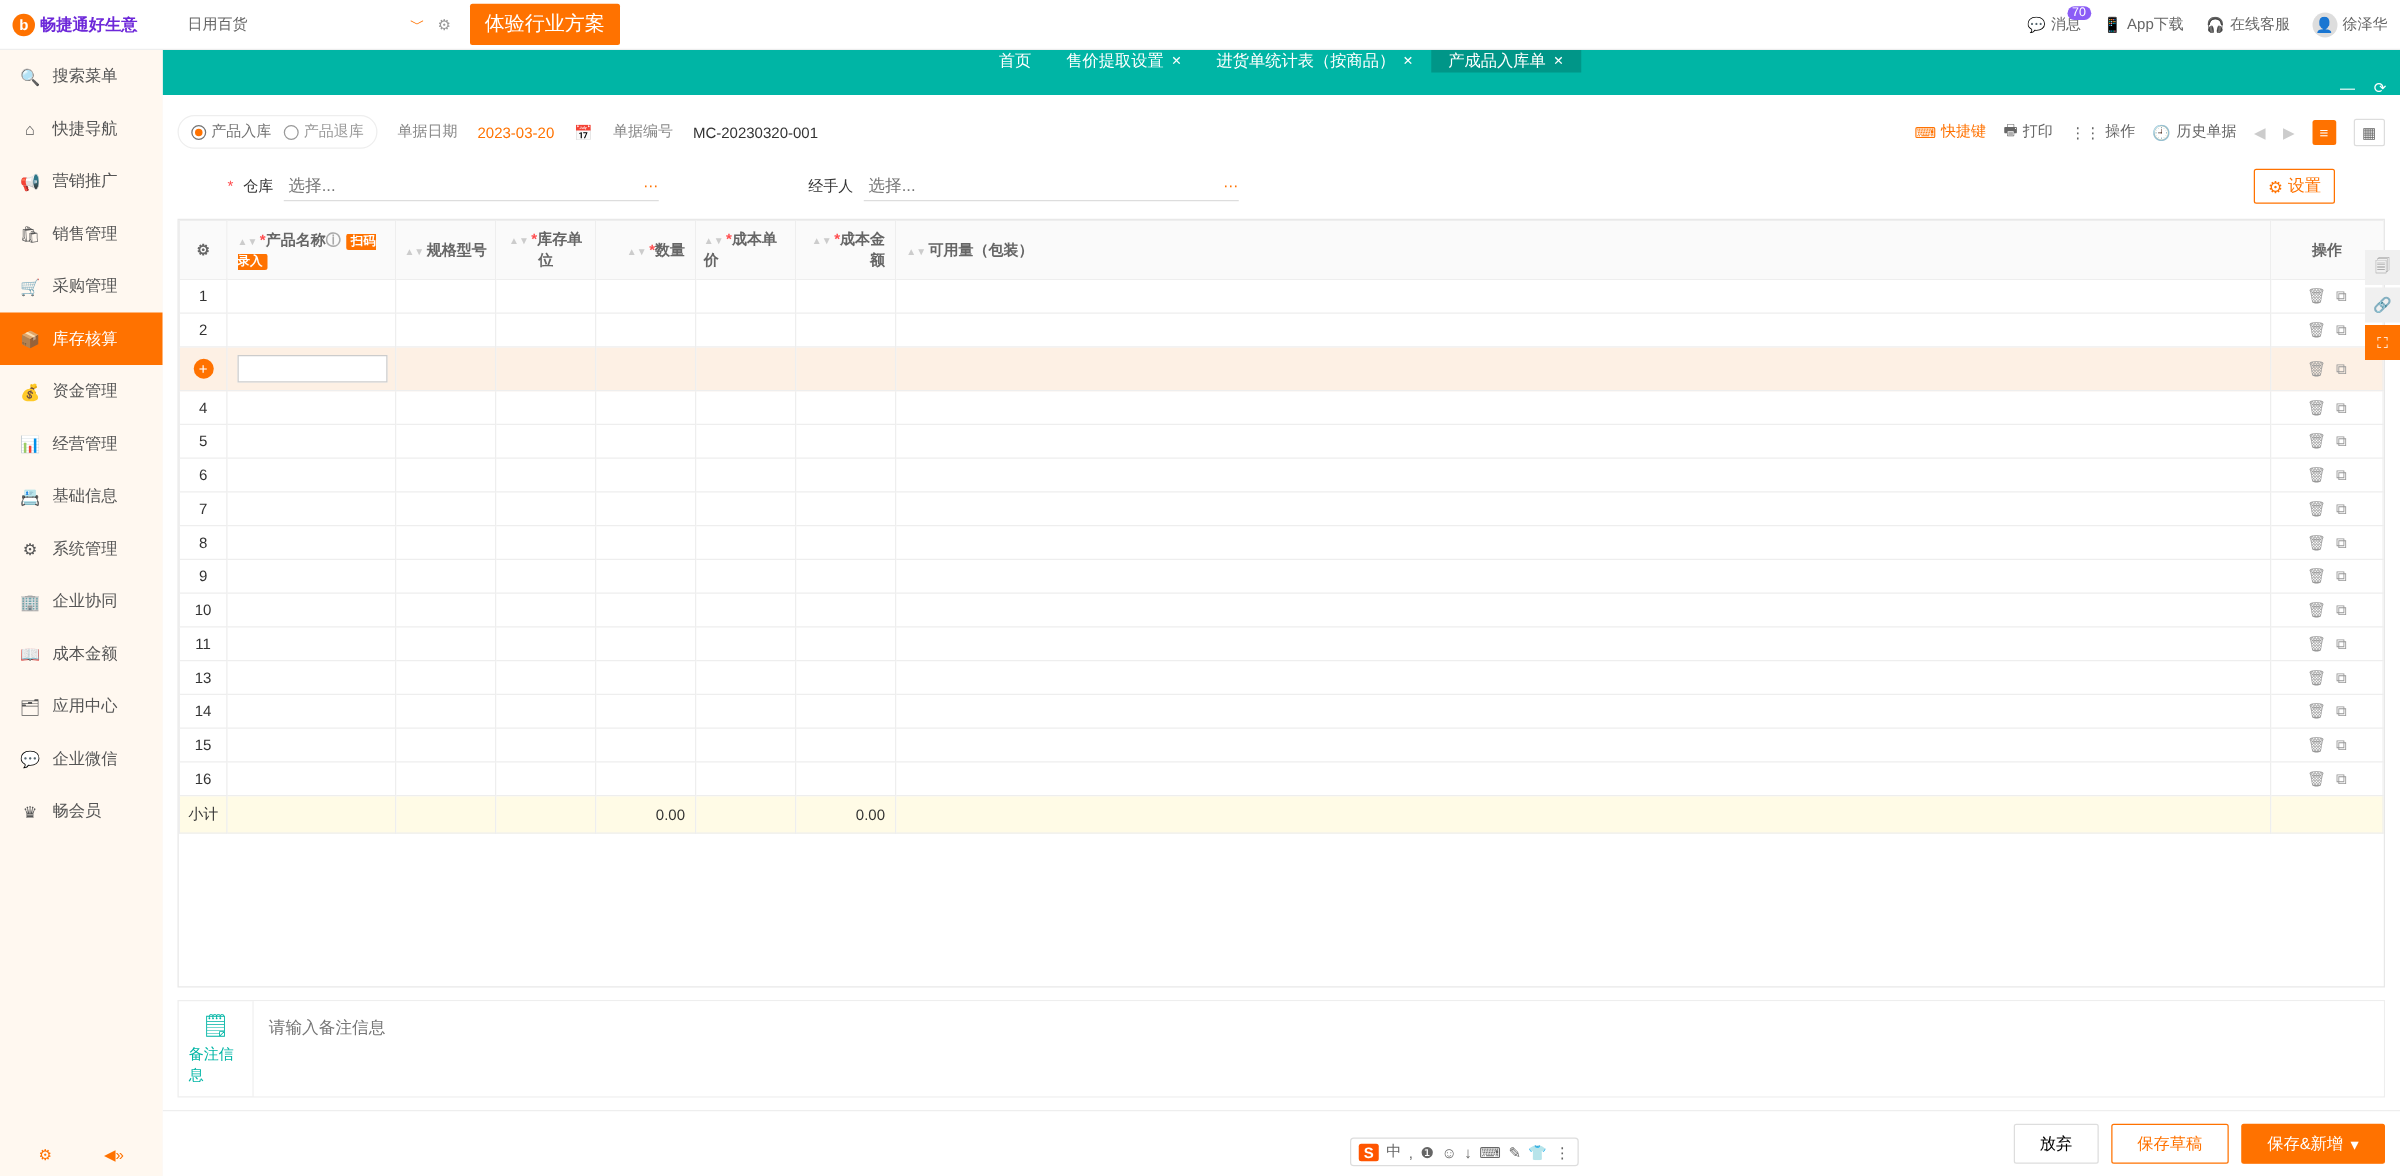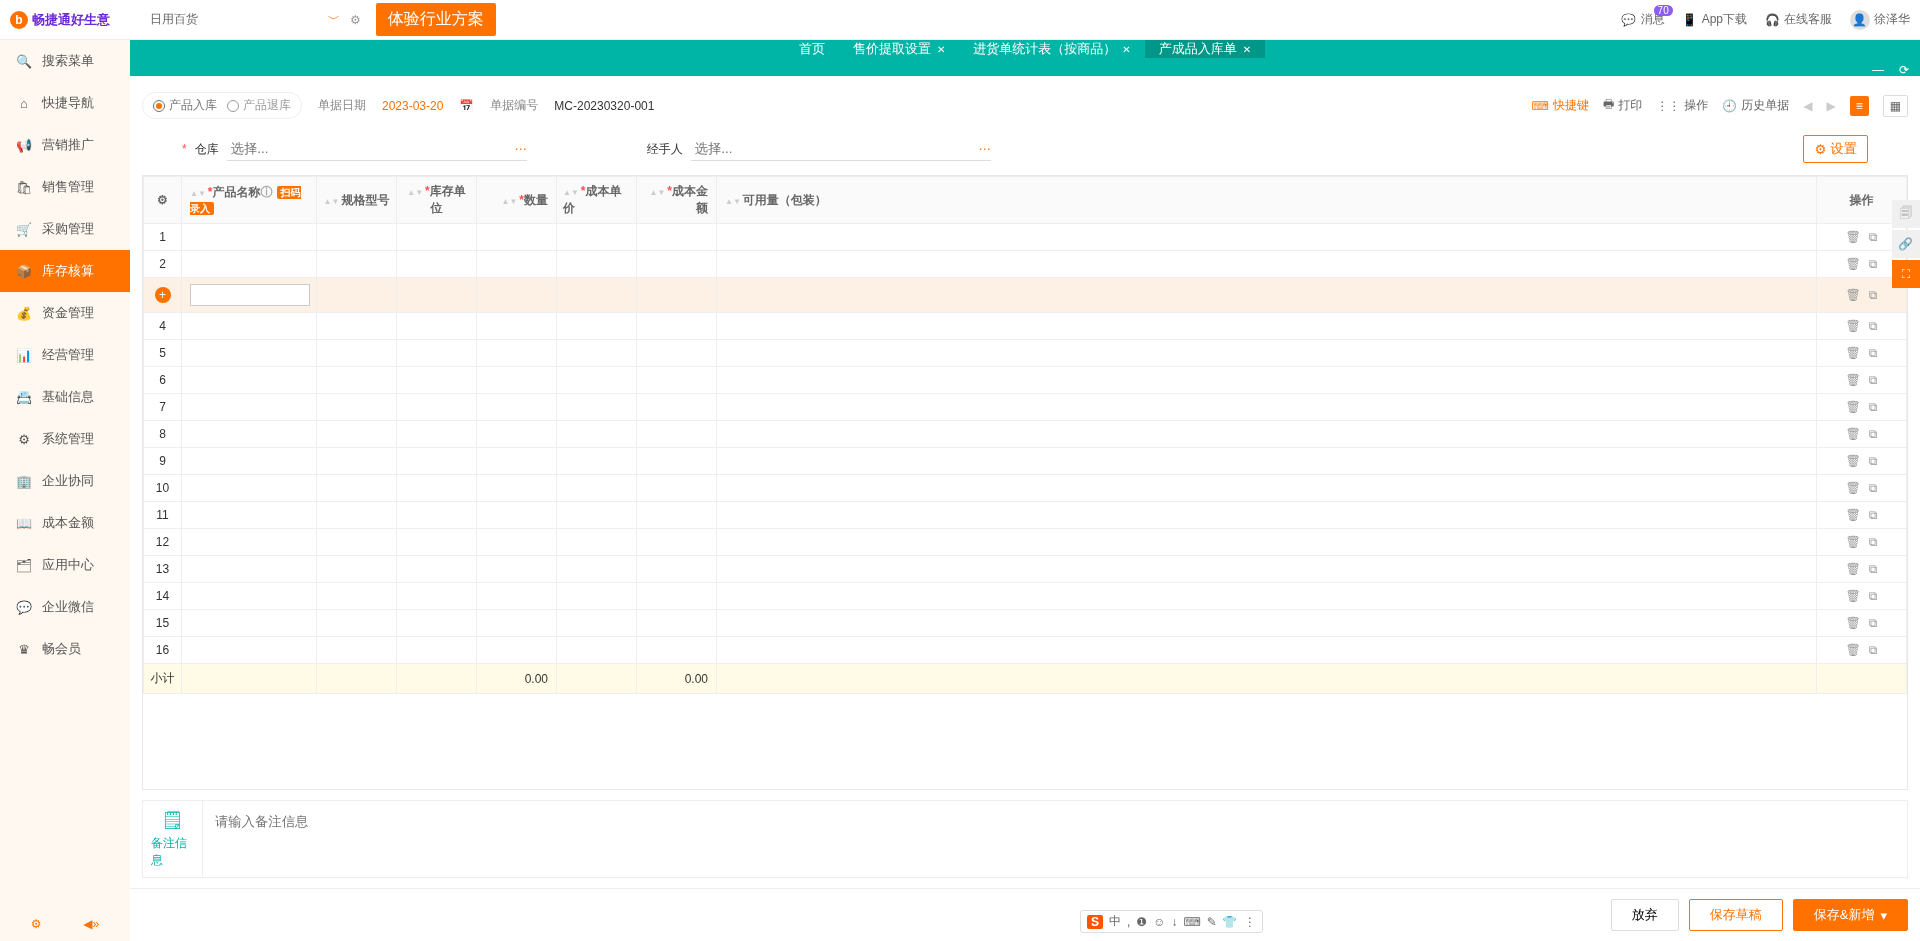--- a/index.html
+++ b/index.html
@@ -405,31 +405,20 @@
                   <td class="col-name"></td>
                   <td class="col-spec"></td>
                   <td class="col-unit"></td>
                   <td class="col-qty"></td>
                   <td class="col-price"></td>
                   <td class="col-amount"></td>
                   <td class="col-avail"></td>
                   <td class="col-ops"><span class="ops-icon">🗑</span><span class="ops-icon">⧉</span></td>
                 </tr>
                 <tr>
-                  <td class="col-idx">12</td>
-                  <td class="col-name"></td>
-                  <td class="col-spec"></td>
-                  <td class="col-unit"></td>
-                  <td class="col-qty"></td>
-                  <td class="col-price"></td>
-                  <td class="col-amount"></td>
-                  <td class="col-avail"></td>
-                  <td class="col-ops"><span class="ops-icon">🗑</span><span class="ops-icon">⧉</span></td>
-                </tr>
-                <tr>
                   <td class="col-idx">13</td>
                   <td class="col-name"></td>
                   <td class="col-spec"></td>
                   <td class="col-unit"></td>
                   <td class="col-qty"></td>
                   <td class="col-price"></td>
                   <td class="col-amount"></td>
                   <td class="col-avail"></td>
                   <td class="col-ops"><span class="ops-icon">🗑</span><span class="ops-icon">⧉</span></td>
                 </tr>

